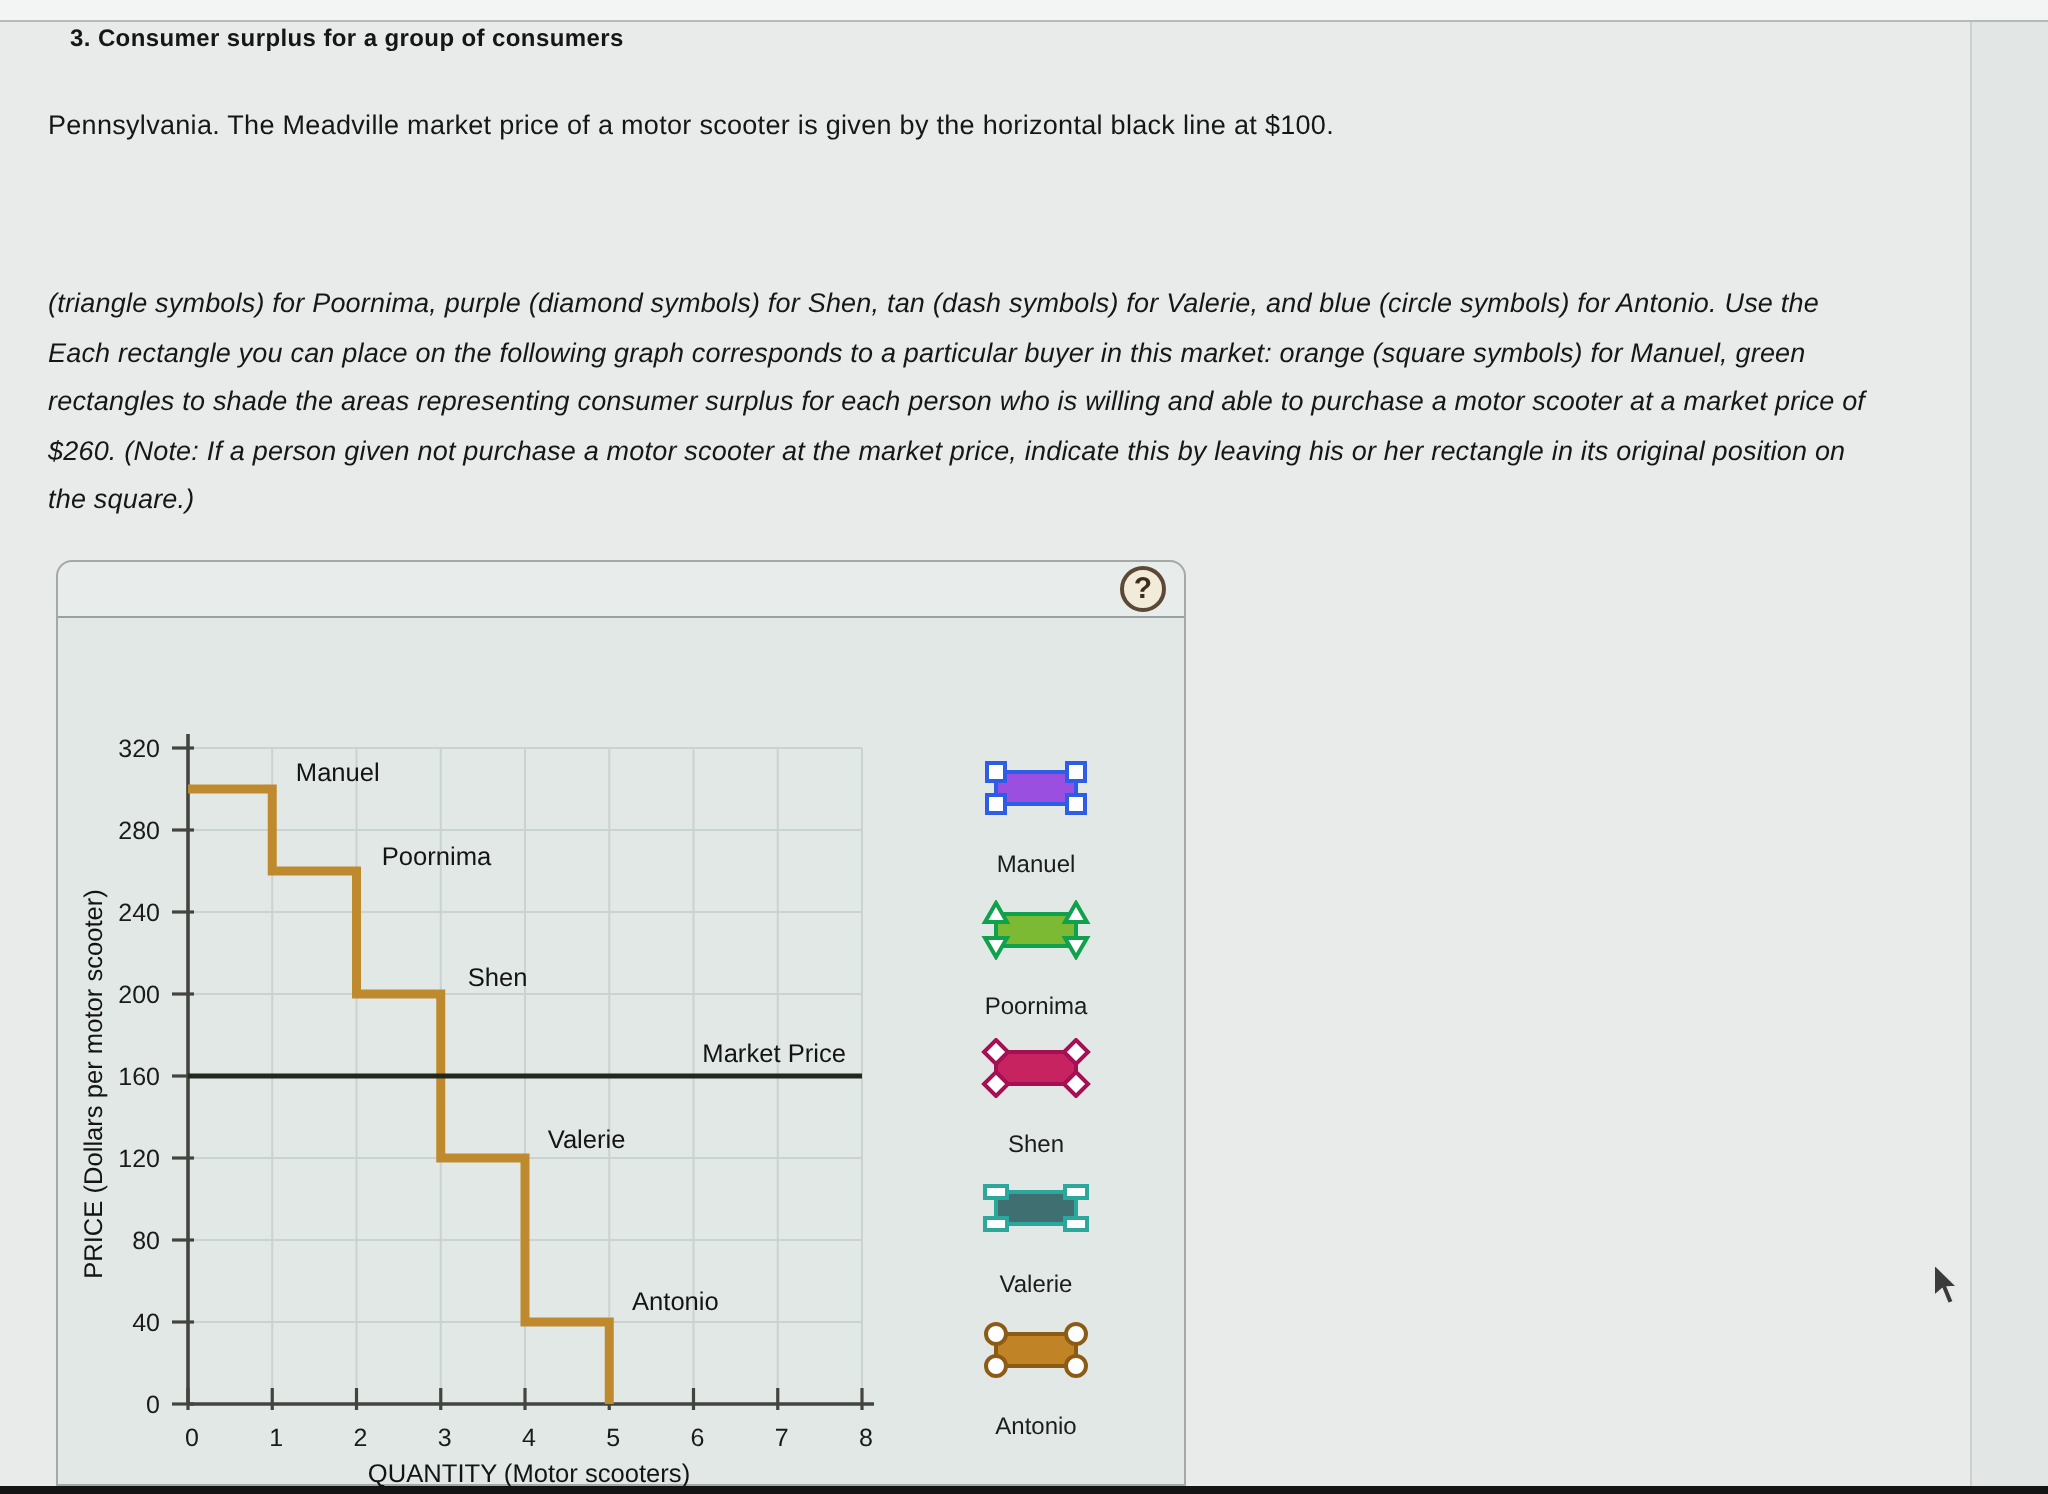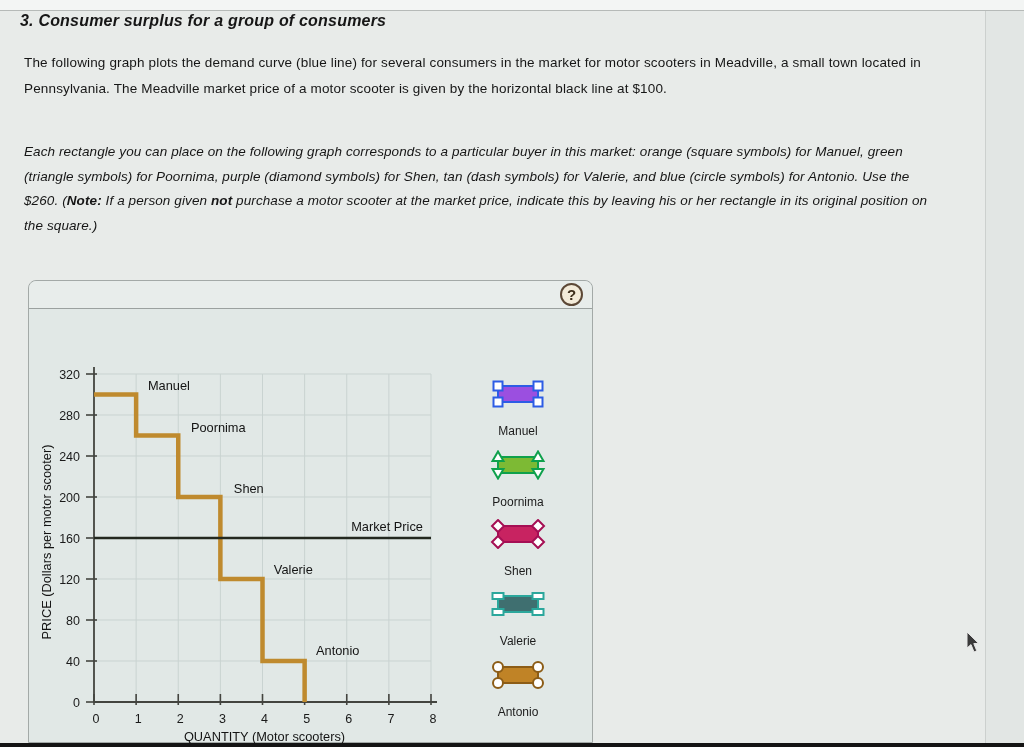--- a/index.html
+++ b/index.html
@@ -15,22 +15,22 @@
   }
   .right-margin{
     position:absolute;left:985px;top:11px;width:39px;height:732px;
     background:#e2e6e4;border-left:1px solid #ccd0ce;
   }
   .bottom-strip{
     position:absolute;left:0;top:743px;width:1024px;height:4px;
     background:#141414;
   }
   .page-title{
-    position:absolute;left:20px;top:12px;
-    font-size:16px;font-weight:bold;letter-spacing:.2px;font-style:italic;
+    position:absolute;left:35px;top:12px;
+    font-size:12px;font-weight:bold;letter-spacing:.2px;
   }
   .para{position:absolute;left:24px;white-space:nowrap;}
   #intro{top:50px;font-size:13.5px;line-height:26px;letter-spacing:.15px;}
   #instructions{top:140px;font-size:13.5px;font-style:italic;line-height:24.6px;letter-spacing:.1px;}
   .widget{
     position:absolute;left:28px;top:280px;width:565px;height:463px;
     background:#e1e8e6;border:1px solid #a3a9a7;
     border-radius:8px 8px 0 0;box-sizing:border-box;
   }
   .widget-header{
@@ -51,27 +51,27 @@
   .cursor{position:absolute;left:966px;top:632px;}
 </style>
 </head>
 <body>
 
 <div class="top-strip"></div>
 <div class="right-margin"></div>
 
 <div class="page-title">3. Consumer surplus for a group of consumers</div>
 <div class="para" id="intro">
-    <div><span>The following graph plots the demand curve (blue line) for several consumers in the market for motor scooters in Meadville, a small town located in</span></div>
     <div><span>Pennsylvania. The Meadville market price of a motor scooter is given by the horizontal black line at $100.</span></div>
   </div>
 <div class="para" id="instructions">
+    <div><span>(triangle symbols) for Poornima, purple (diamond symbols) for Shen, tan (dash symbols) for Valerie, and blue (circle symbols) for Antonio. Use the</span></div>
     <div><span>Each rectangle you can place on the following graph corresponds to a particular buyer in this market: orange (square symbols) for Manuel, green</span></div>
-    <div><span>(triangle symbols) for Poornima, purple (diamond symbols) for Shen, tan (dash symbols) for Valerie, and blue (circle symbols) for Antonio. Use the</span></div>
-    <div><span>$260. (</span><span style="font-weight: bold;">Note:</span><span> If a person given </span><span style="font-weight: bold;">not</span><span> purchase a motor scooter at the market price, indicate this by leaving his or her rectangle in its original position on</span></div>
+    <div><span>rectangles to shade the areas representing consumer surplus for each person who is willing and able to purchase a motor scooter at a market price of</span></div>
+    <div><span>$260. (</span><span style="font-weight: normal;">Note:</span><span> If a person given </span><span style="font-weight: normal;">not</span><span> purchase a motor scooter at the market price, indicate this by leaving his or her rectangle in its original position on</span></div>
     <div><span>the square.)</span></div>
   </div>
 
 <div class="widget">
   <div class="widget-header">
     <button class="help-btn">?</button>
   </div>
   <div class="widget-body">
     <svg id="graph-svg" width="563" height="436">
         <line x1="107.125" y1="65" x2="107.125" y2="393" stroke="#c9d3d1" stroke-width="1"></line>

